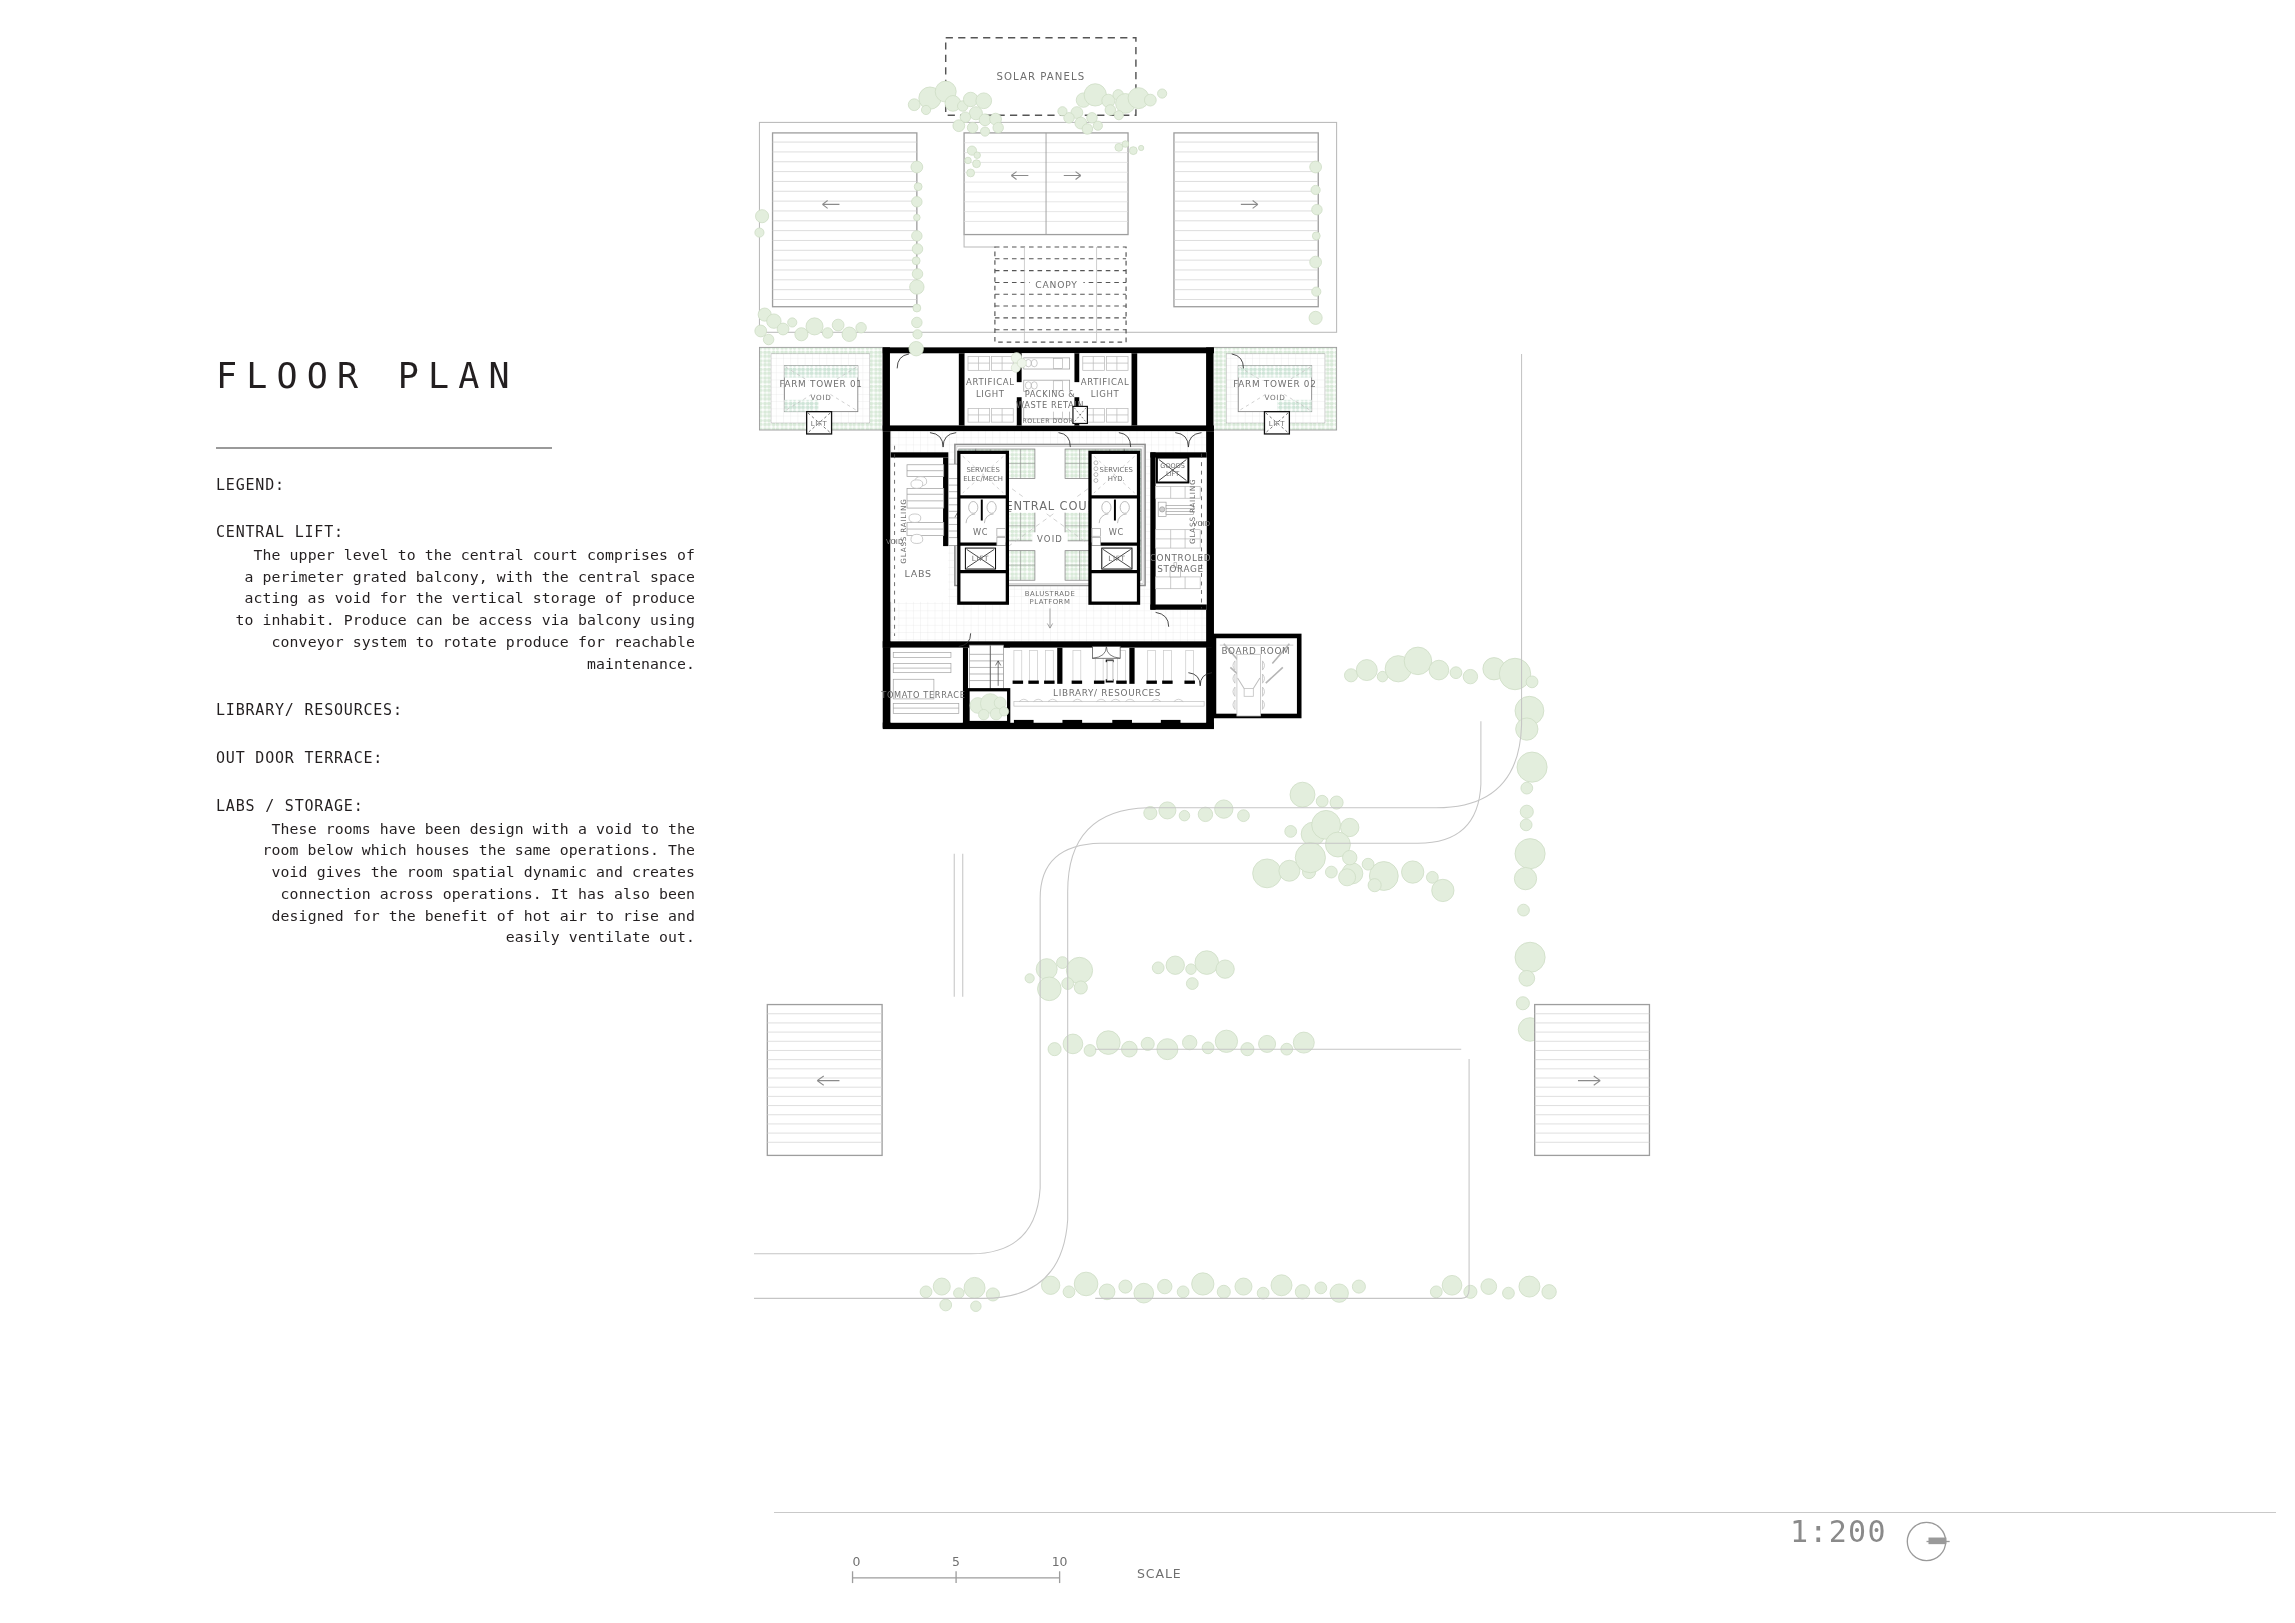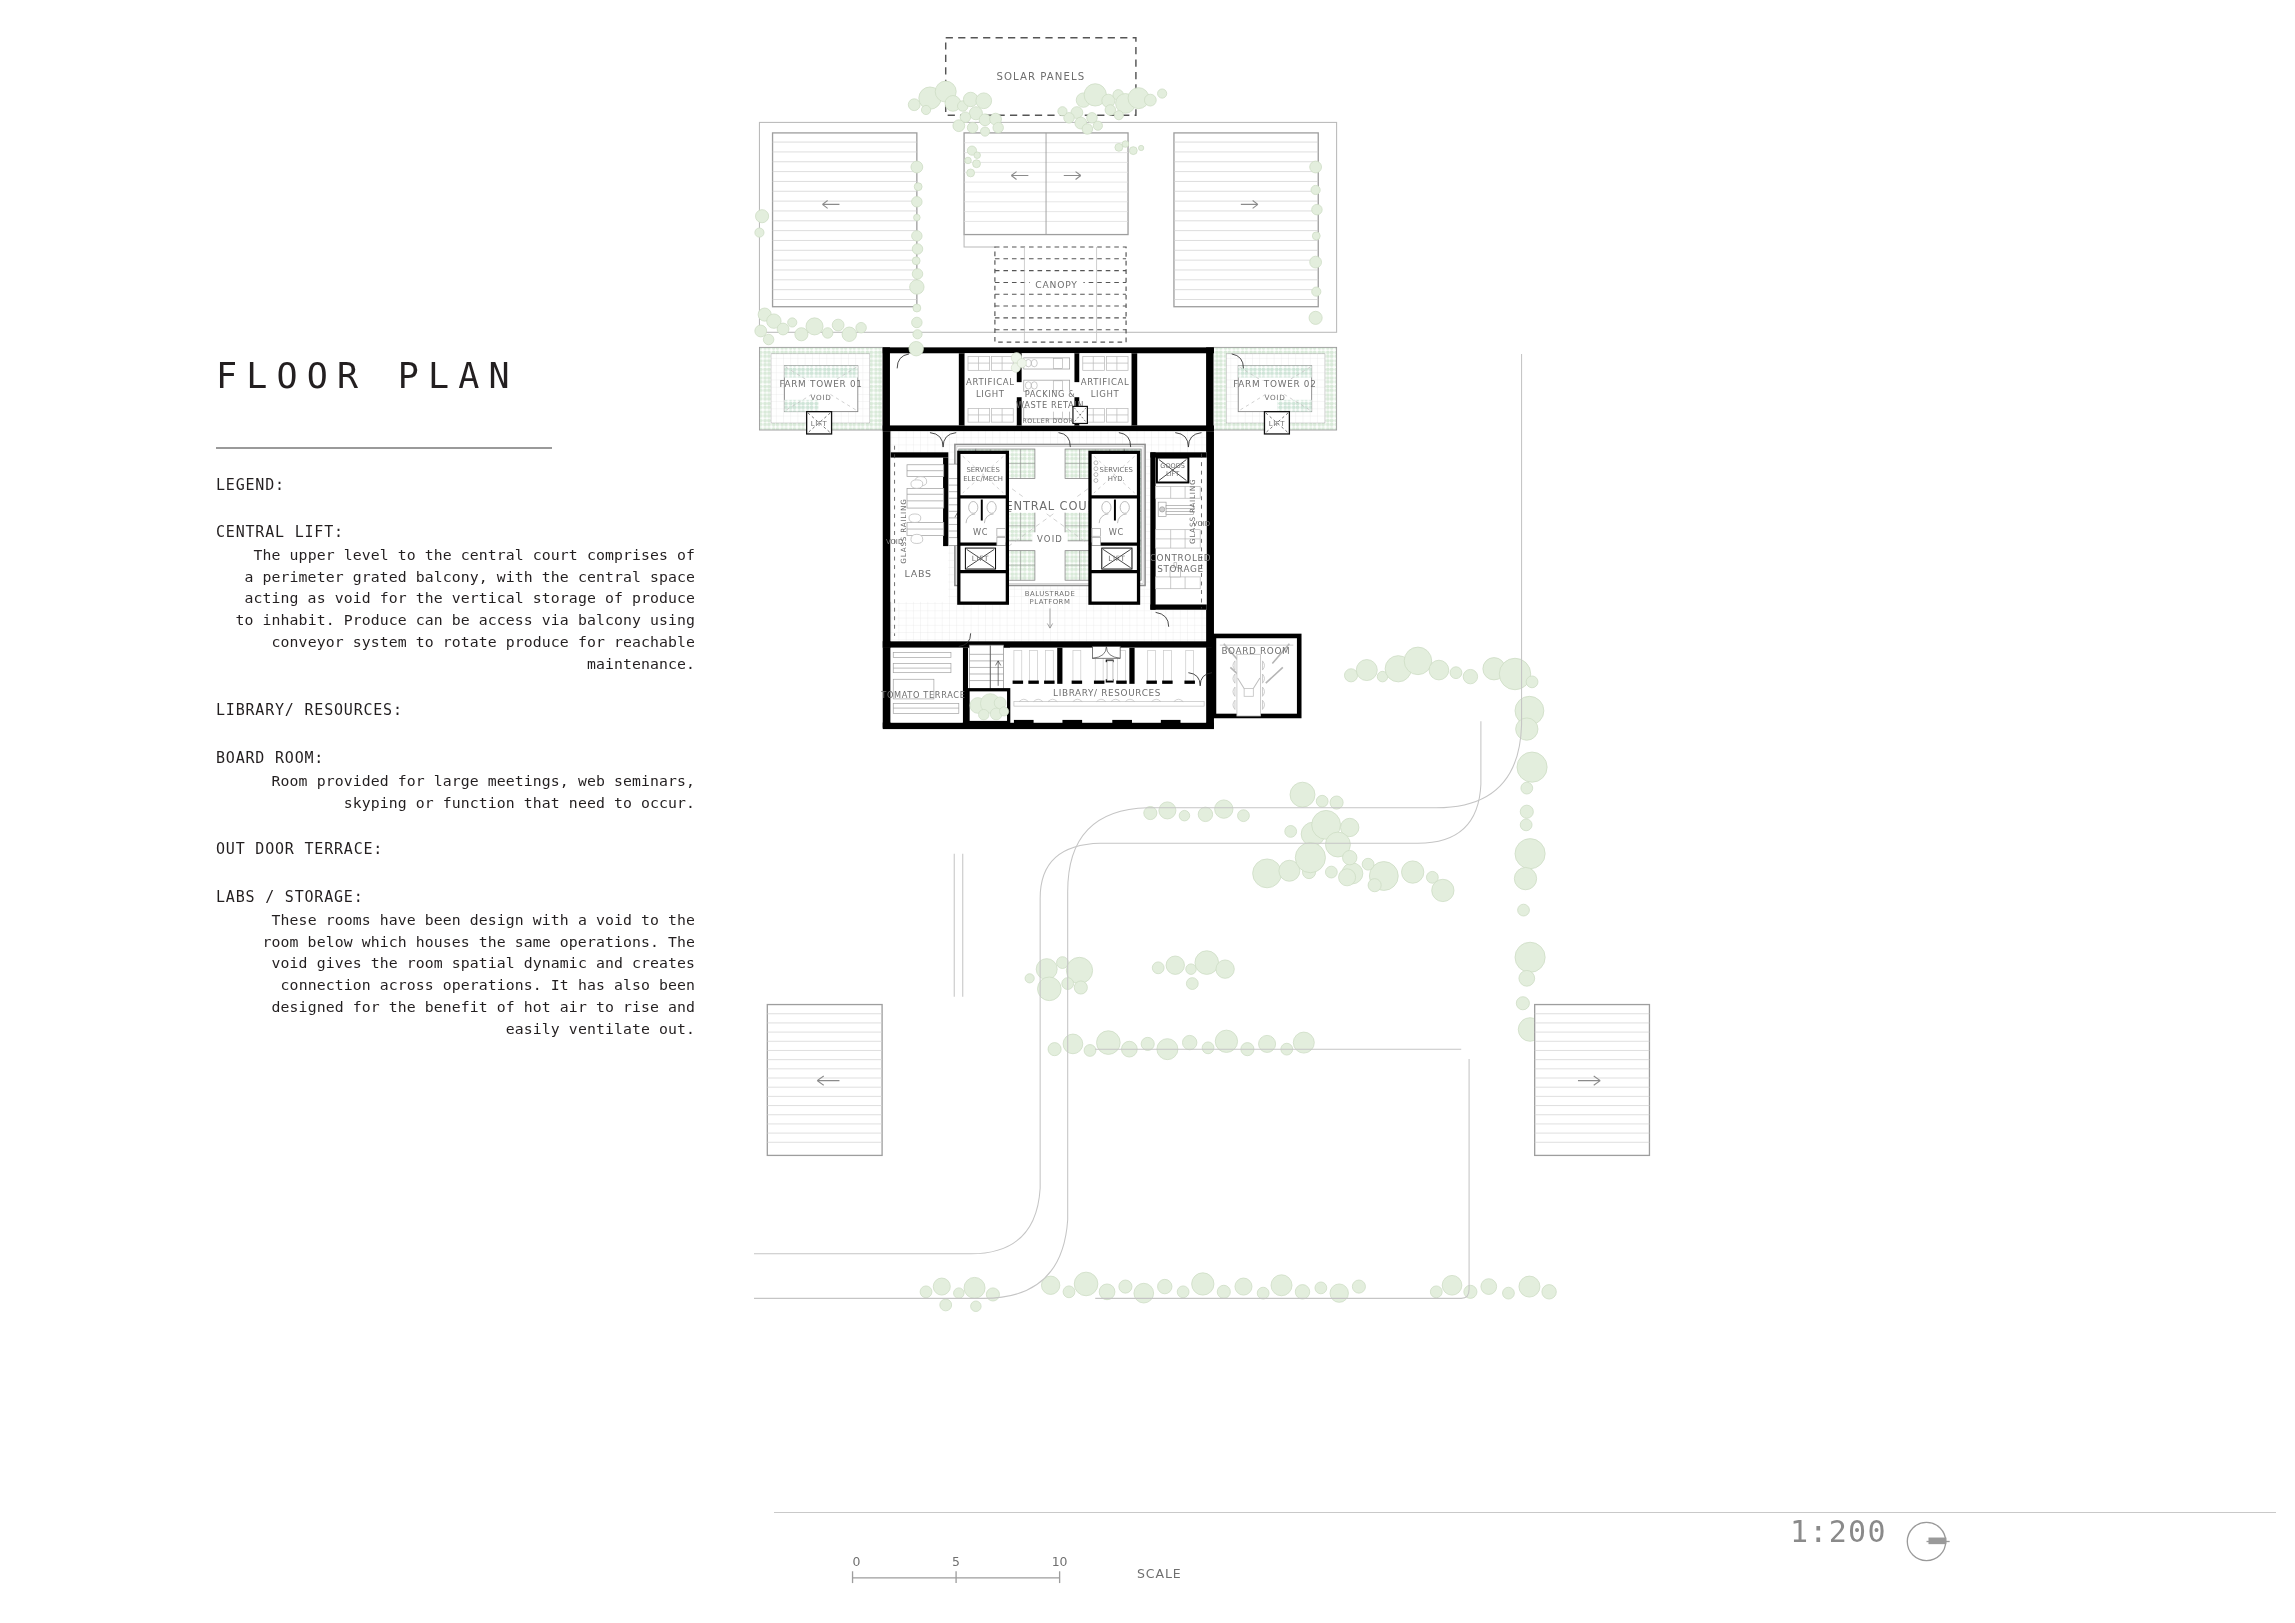--- a/index.html
+++ b/index.html
@@ -79,25 +79,20 @@
 acting as void for the vertical storage of produce
 to inhabit. Produce can be access via balcony using
 conveyor system to rotate produce for reachable
 maintenance.</div>
       </div>
 
       <div class="legend-sec">
         <div class="legend-term">LIBRARY/ RESOURCES:</div>
       </div>
 
-      <div class="legend-sec">
-        <div class="legend-term">BOARD ROOM:</div>
-        <div class="legend-body">Room provided for large meetings, web seminars,
-skyping or function that need to occur.</div>
-      </div>
 
       <div class="legend-sec">
         <div class="legend-term">OUT DOOR TERRACE:</div>
       </div>
 
       <div class="legend-sec">
         <div class="legend-term">LABS / STORAGE:</div>
         <div class="legend-body">These rooms have been design with a void to the
 room below which houses the same operations. The
 void gives the room spatial dynamic and creates

